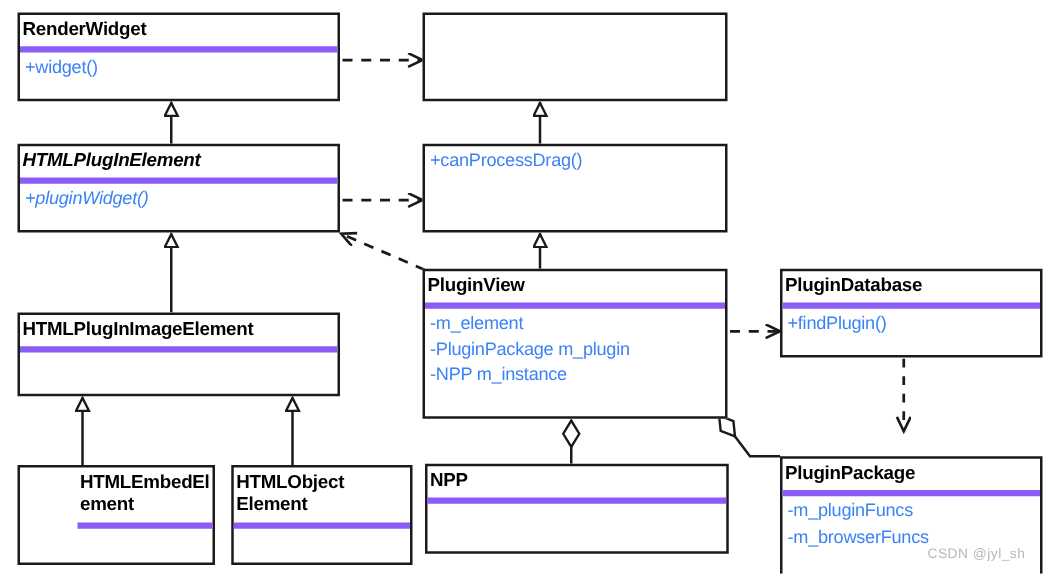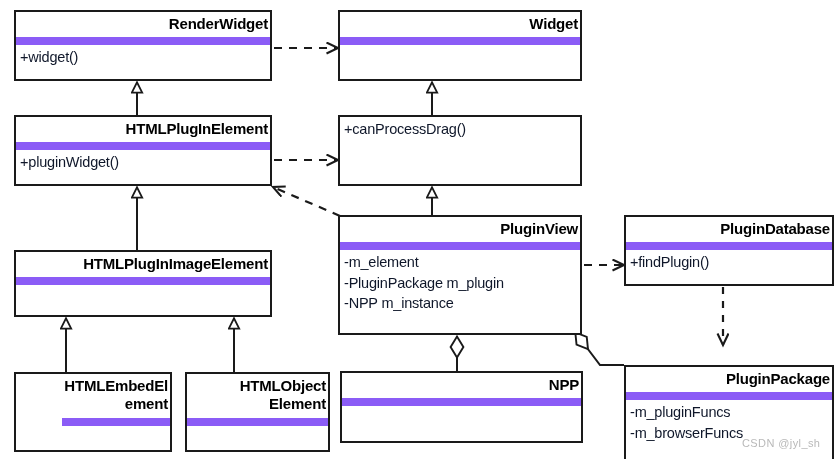--- a/index.html
+++ b/index.html
@@ -25,38 +25,38 @@
   .umlbox {
     position: absolute;
     box-sizing: border-box;
     border: 2px solid #1a1a1a;
     background: #ffffff;
     z-index: 5;
   }
   .umlbox .title {
     box-sizing: border-box;
     width: 100%;
-    text-align: right;
+    text-align: left;
     font-weight: bold;
     font-size: 15px;
     color: #000000;
-    border-bottom: 8px solid #8b5cf6;
+    border-bottom: 5px solid #8b5cf6;
     padding: 3px 2px 4px 2px;
     line-height: 1.22;
     letter-spacing: -0.2px;
     white-space: pre-line;
   }
   .umlbox .body {
     box-sizing: border-box;
     width: 100%;
     padding: 2px 3px 2px 4px;
   }
   .umlbox .member {
     font-size: 14.5px;
-    color: #0f172a;
+    color: #3b82f6;
     line-height: 1.42;
     white-space: nowrap;
     letter-spacing: -0.2px;
   }
   .watermark {
     position: absolute;
     font-size: 11px;
     color: #b9b9b9;
     letter-spacing: 0.4px;
     z-index: 6;
@@ -134,25 +134,24 @@
   </svg>
 
   <div class="umlbox" style="left:14px; top:10px; width:258px; height:71px;">
     <div class="title">RenderWidget</div>
     <div class="body">
       <div class="member">+widget()</div>
     </div>
   </div>
 
   <div class="umlbox" style="left:338px; top:10px; width:244px; height:71px;">
-    <div class="title">Widget</div>
-    <div class="body"></div>
-  </div>
-
-  <div class="umlbox" style="left:14px; top:115px; width:258px; height:71px;">
+    <div class="body"></div>
+  </div>
+
+  <div class="umlbox" style="left:14px; top:115px; width:258px; height:71px;font-style:italic;">
     <div class="title">HTMLPlugInElement</div>
     <div class="body">
       <div class="member">+pluginWidget()</div>
     </div>
   </div>
 
   <div class="umlbox" style="left:338px; top:115px; width:244px; height:71px;">
     <div class="body">
       <div class="member">+canProcessDrag()</div>
     </div>

